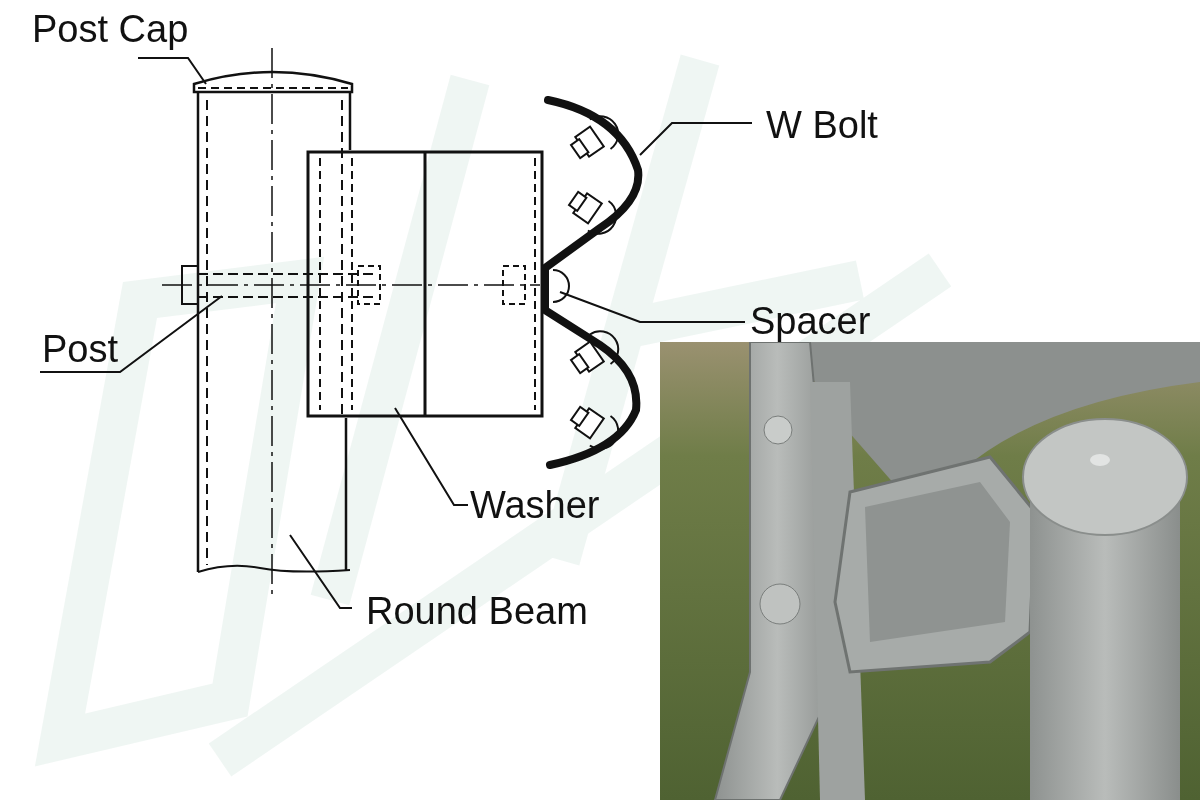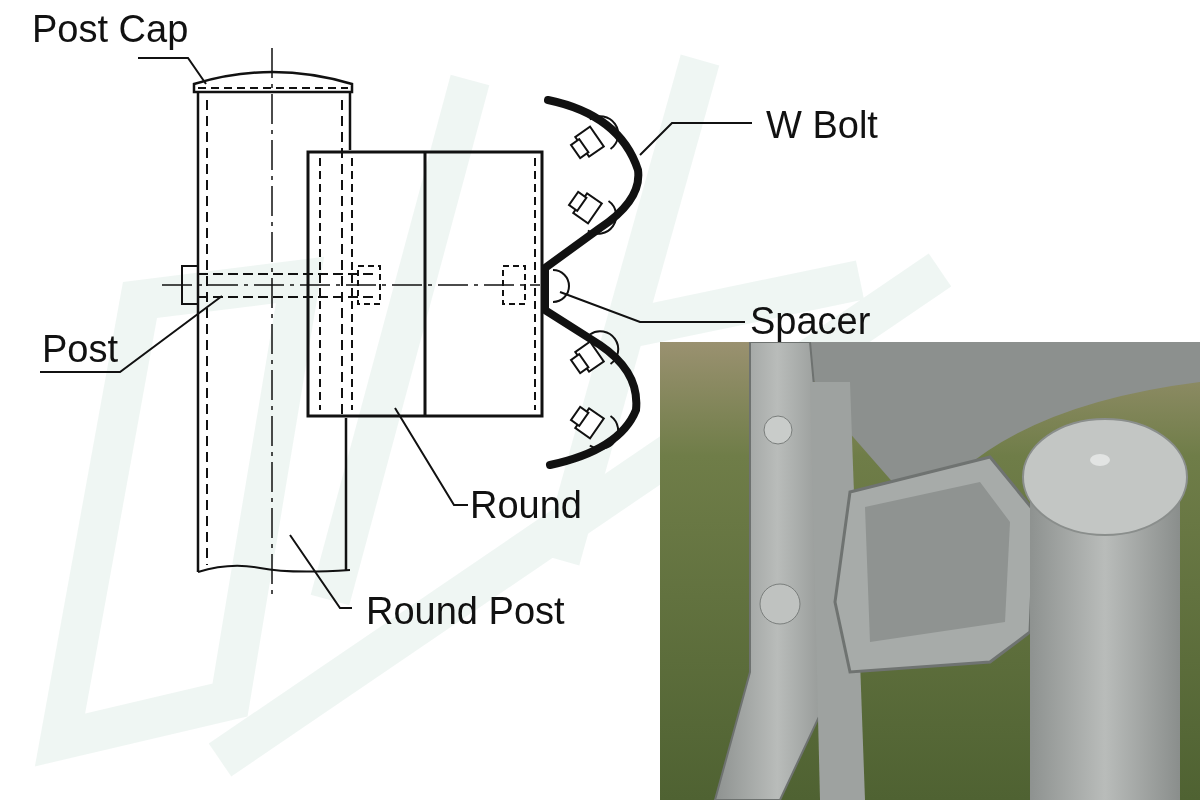--- a/index.html
+++ b/index.html
@@ -89,22 +89,22 @@
       <polyline points="40,372 120,372 222,296"></polyline>
       <polyline points="395,408 454,505 468,505"></polyline>
       <polyline points="290,535 340,608 352,608"></polyline>
     </g>
   </svg>
 
   <div class="label" style="left:32px;top:10px;">Post Cap</div>
   <div class="label" style="left:766px;top:106px;">W Bolt</div>
   <div class="label" style="left:750px;top:302px;">Spacer</div>
   <div class="label" style="left:42px;top:330px;">Post</div>
-  <div class="label" style="left:470px;top:486px;">Round</div>
-  <div class="label" style="left:366px;top:592px;">Round Post</div>
+  <div class="label" style="left:470px;top:486px;">Washer</div>
+  <div class="label" style="left:366px;top:592px;">Round Beam</div>
 
   <div class="photo">
     <svg width="540" height="458" viewBox="0 0 540 458">
       <defs>
         <linearGradient id="grass" x1="0" y1="0" x2="0" y2="1">
           <stop offset="0" stop-color="#9a9170"></stop>
           <stop offset="0.25" stop-color="#6f7d48"></stop>
           <stop offset="1" stop-color="#4f6232"></stop>
         </linearGradient>
         <linearGradient id="metal" x1="0" y1="0" x2="1" y2="0">

